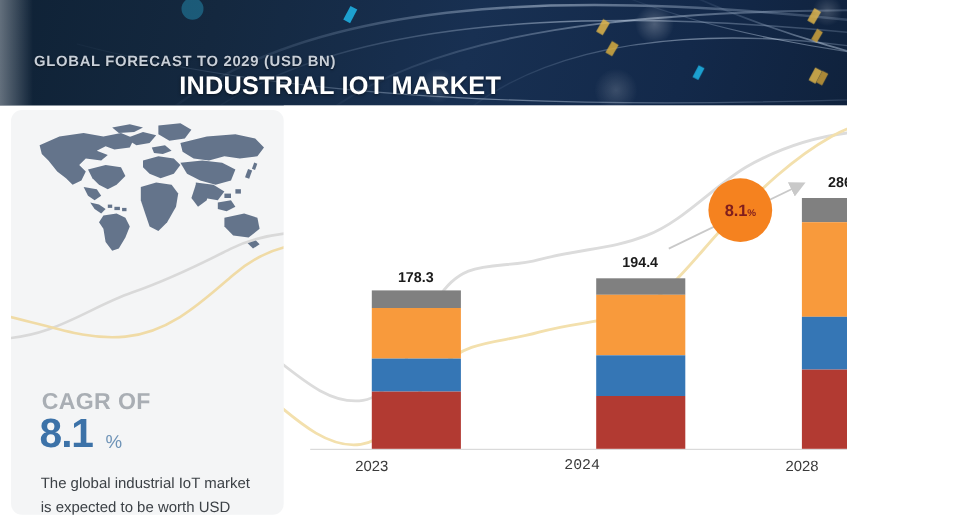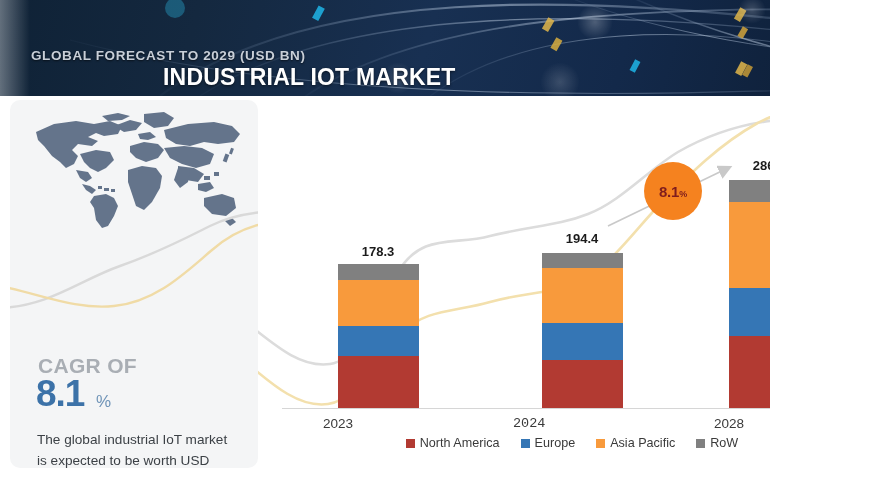--- a/index.html
+++ b/index.html
@@ -214,33 +214,15 @@
           <path d="M0,0 L9,4.5 L0,9 z" fill="#c9c9c9"></path>
         </marker>
       </defs>
       <path d="M350,130 L470,72" stroke="#c9c9c9" stroke-width="1.6" fill="none" marker-end="url(#ah)"></path>
     </svg>
 
     <div class="badge">
       <span class="badge-txt"><span>8.1</span><small>%</small></span>
     </div>
 
-    <div class="legend">
-      <div class="lg-item">
-        <span class="lg-sw" style="background:#b23a32;"></span>
-        <span class="lg-tx">North America</span>
-      </div>
-      <div class="lg-item">
-        <span class="lg-sw" style="background:#3576b5;"></span>
-        <span class="lg-tx">Europe</span>
-      </div>
-      <div class="lg-item">
-        <span class="lg-sw" style="background:#f89a3c;"></span>
-        <span class="lg-tx">Asia Pacific</span>
-      </div>
-      <div class="lg-item">
-        <span class="lg-sw" style="background:#808080;"></span>
-        <span class="lg-tx">RoW</span>
-      </div>
-    </div>
 
   </div>
 </div>
 
 </body></html>

